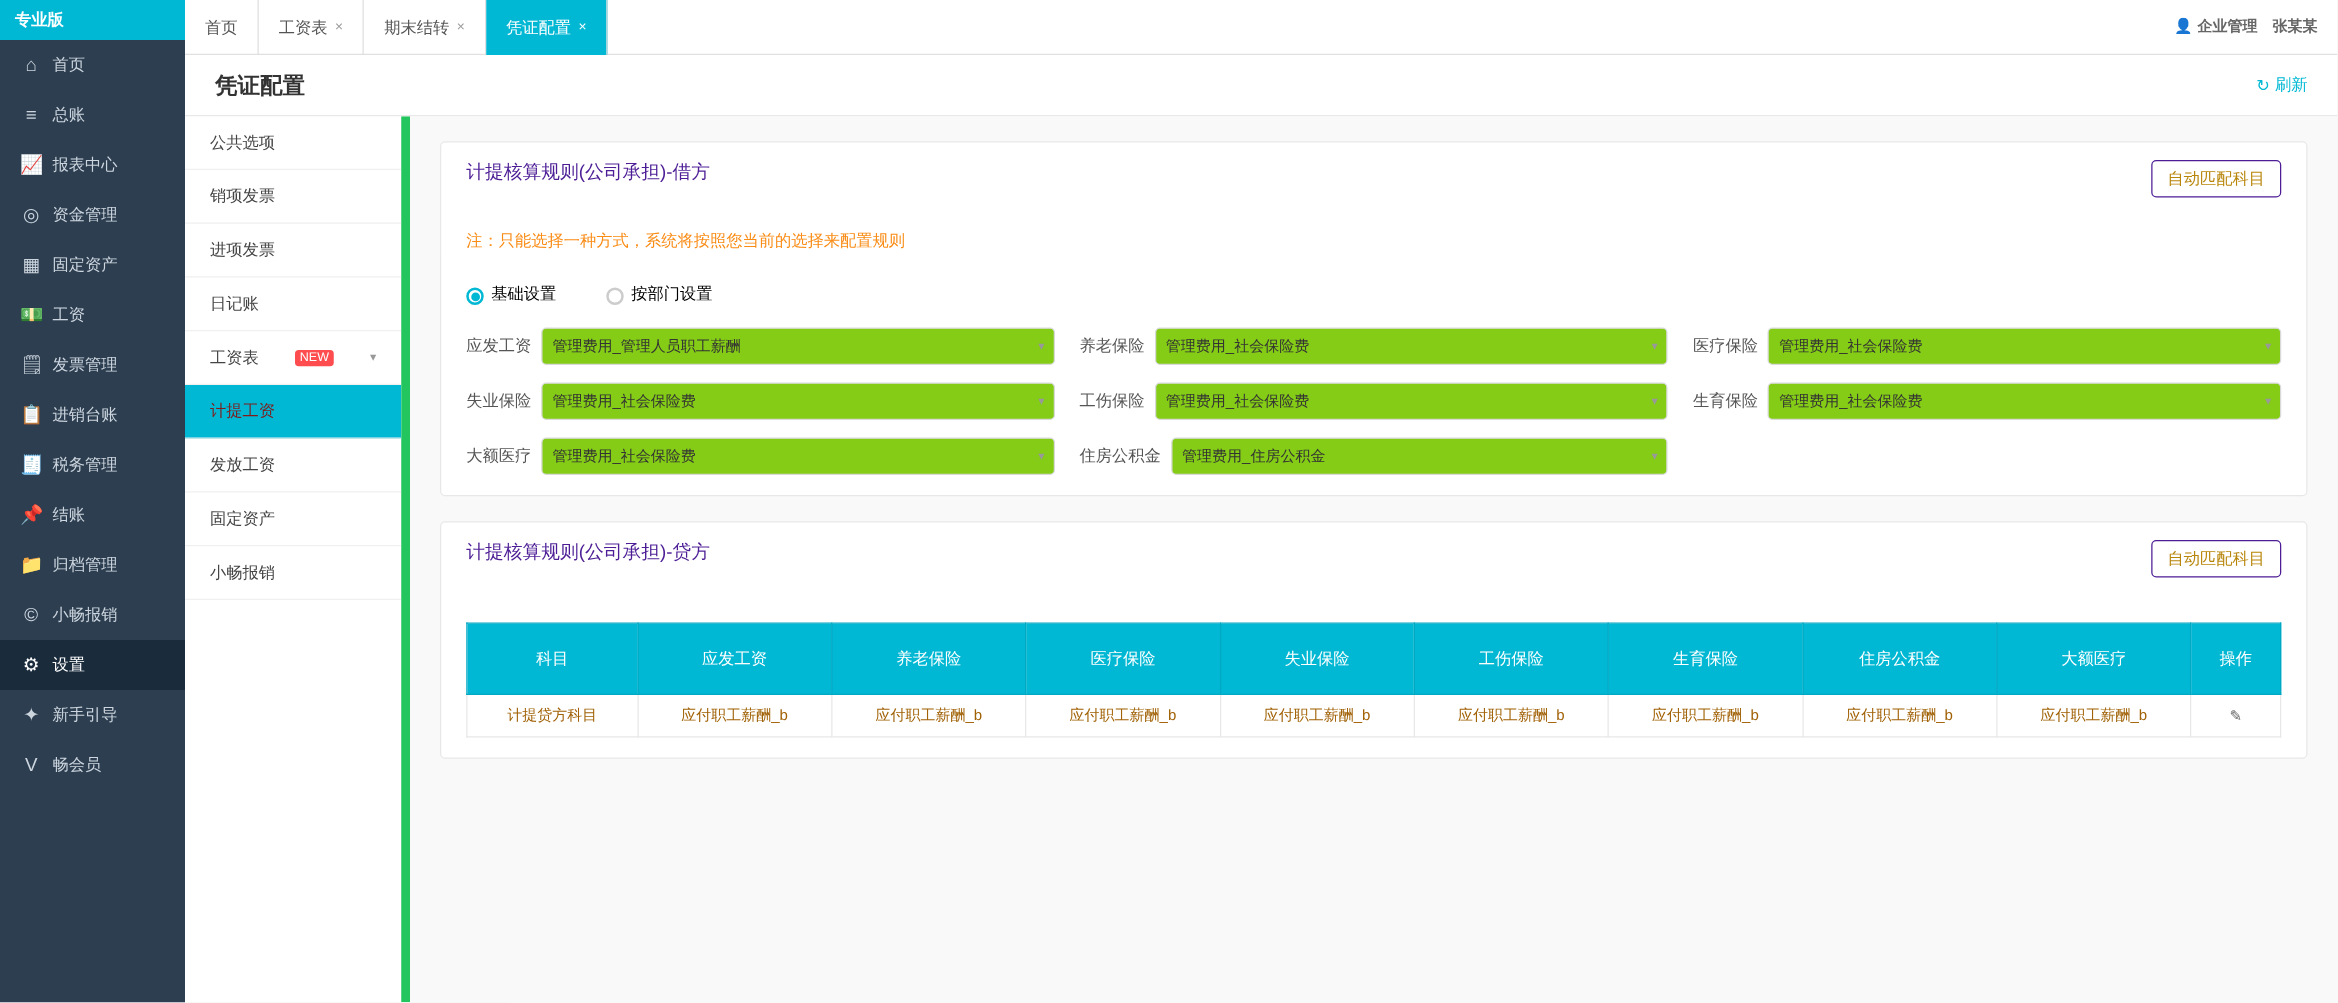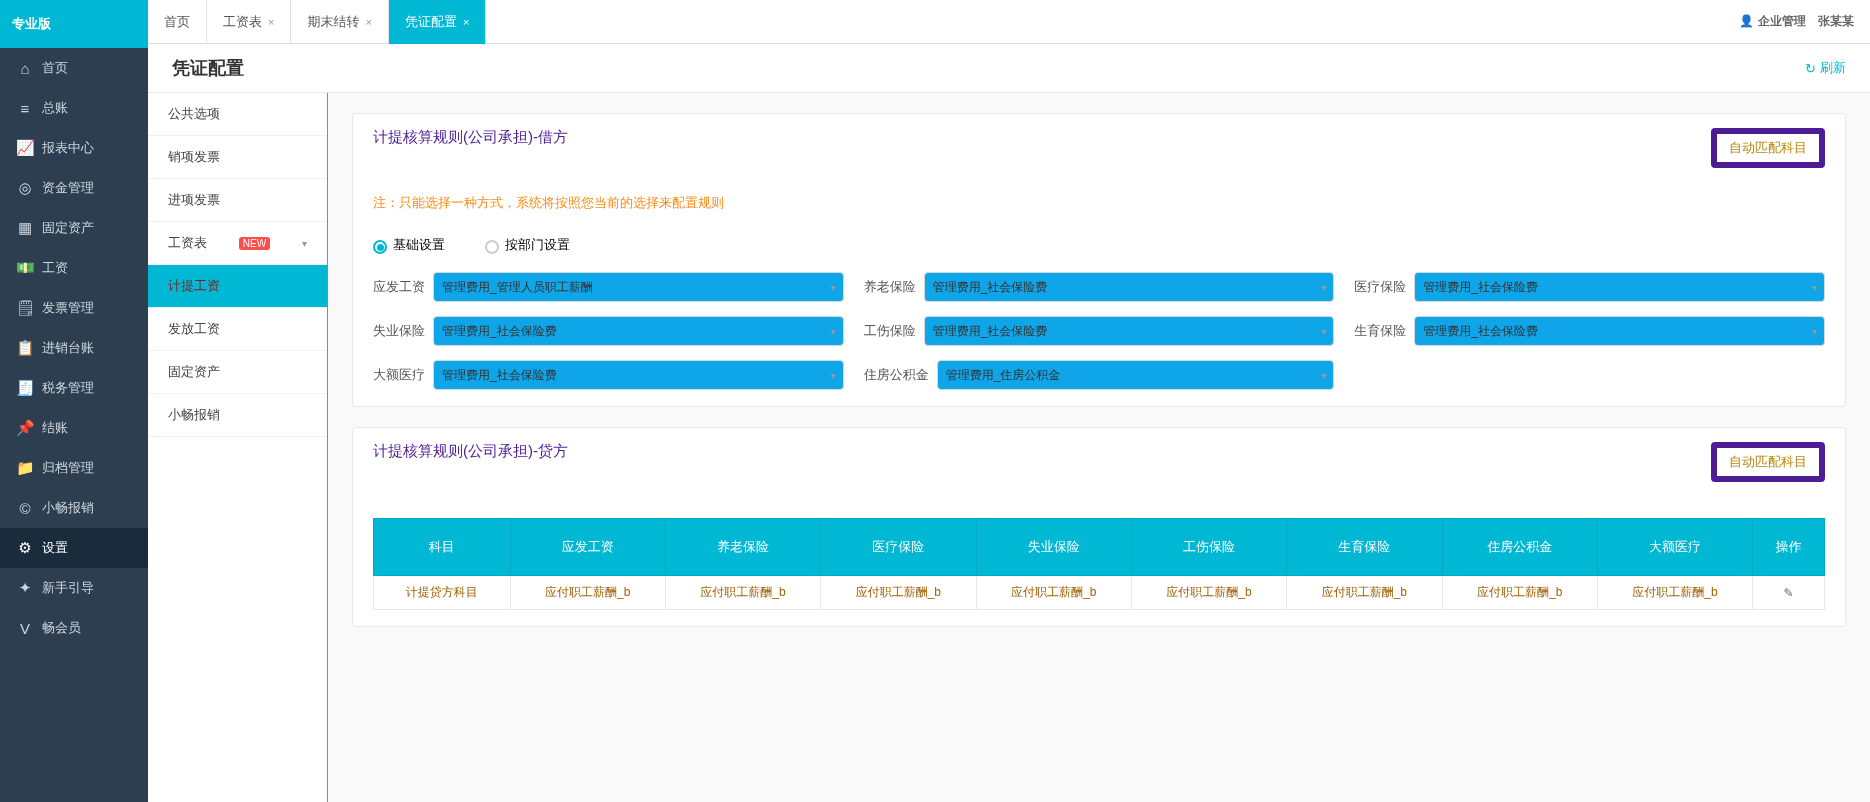--- a/index.html
+++ b/index.html
@@ -14,21 +14,21 @@
       flex-shrink: 0;
       height: 100%;
       overflow-y: auto;
     }
     .sidebar-logo {
       background: #00b8d4;
       color: white;
       font-size: 13px;
       font-weight: bold;
       padding: 8px 12px;
-      height: 48px;
+      height: 32px;
       display: flex;
       align-items: center;
     }
     .sidebar-item {
       display: flex;
       align-items: center;
       color: #cdd6df;
       padding: 11px 16px;
       cursor: pointer;
       font-size: 13px;
@@ -116,21 +116,21 @@
     .content-layout {
       display: flex;
       flex: 1;
       overflow: hidden;
     }
 
     
     .left-nav {
       width: 180px;
       background: white;
-      border-right: 1px solid #22c55e;
+      border-right: 7px solid #22c55e;
       flex-shrink: 0;
       overflow-y: auto;
     }
     .left-nav-item {
       padding: 12px 20px;
       cursor: pointer;
       color: #444;
       font-size: 13px;
       border-bottom: 1px solid #f0f0f0;
       display: flex;
@@ -224,36 +224,36 @@
       position: relative;
     }
     .select-wrapper select {
       width: 100%;
       height: 30px;
       border: 1px solid #d9d9d9;
       border-radius: 4px;
       padding: 0 24px 0 8px;
       font-size: 12px;
       color: #333;
-      background: #0ea5e9;
+      background: #84cc16;
       appearance: none;
       cursor: pointer;
     }
     .select-arrow {
       position: absolute;
       right: 8px;
       top: 50%;
       transform: translateY(-50%);
       pointer-events: none;
       color: #999;
       font-size: 10px;
     }
 
     .auto-match-btn {
-      border: 6px solid #4c1d95;
+      border: 1px solid #4c1d95;
       color: #b8860b;
       background: white;
       padding: 5px 12px;
       border-radius: 4px;
       cursor: pointer;
       font-size: 13px;
       float: right;
       margin-bottom: 10px;
     }
     .section-top {
@@ -396,20 +396,23 @@
 
     <div class="left-nav">
       <div class="left-nav-item">
         <span>公共选项</span>
       </div>
       <div class="left-nav-item">
         <span>销项发票</span>
       </div>
       <div class="left-nav-item">
         <span>进项发票</span>
+      </div>
+      <div class="left-nav-item">
+        <span>日记账</span>
       </div>
       <div class="left-nav-item" style="justify-content: space-between;">
         <span>工资表</span>
         <span class="badge">NEW</span>
         <span style="color:#999; font-size:10px;">▾</span>
       </div>
       <div class="left-nav-item active">
         <span>计提工资</span>
       </div>
       <div class="left-nav-item">

